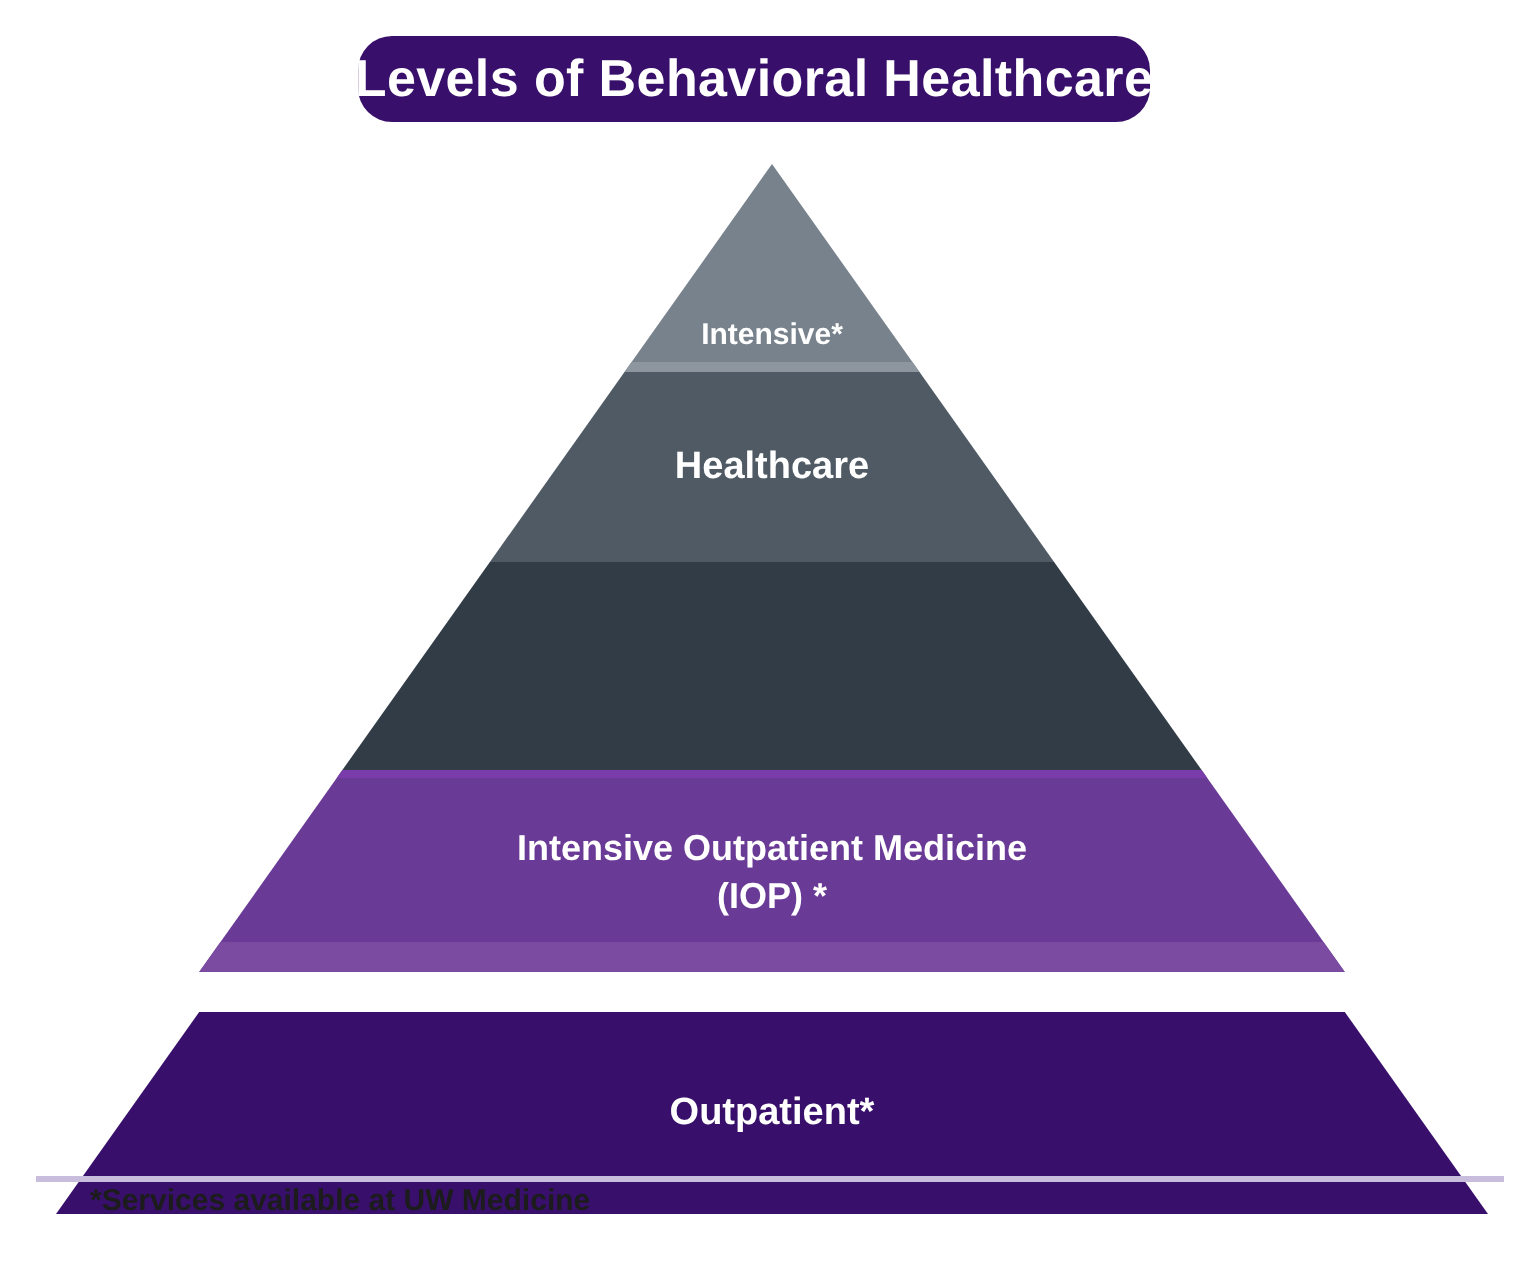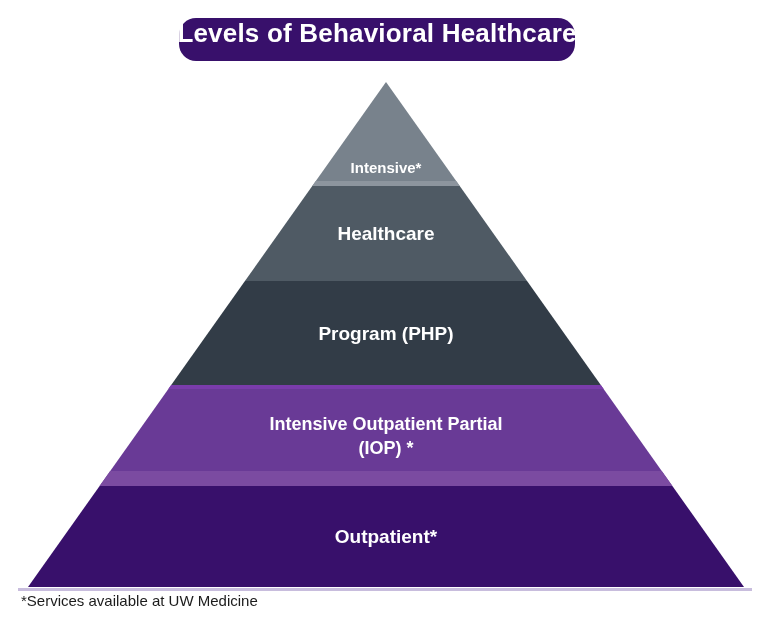--- a/index.html
+++ b/index.html
@@ -8,21 +8,21 @@
     width: 768px;
     height: 632px;
     background: #ffffff;
     overflow: hidden;
     font-family: "Liberation Sans", sans-serif;
   }
   .title-bar {
     position: absolute;
     left: 179px; top: 18px;
     width: 396px; height: 43px;
-    display: flex; justify-content: center; border-radius: 17px;
+    display: flex; align-items: center; justify-content: center; border-radius: 17px;
   }
   .title-text {
     color: #ffffff;
     font-size: 26px;
     font-weight: bold;
     letter-spacing: 0.2px;
     white-space: nowrap;
   }
   .band {
     position: absolute;
@@ -72,23 +72,23 @@
   .edge-b1 { bottom: 0; height: 5px; }
   .edge-t4 { top: 0; height: 4px; }
   .edge-b4 { bottom: 0; height: 15px; }
   .base-line {
     position: absolute;
     left: 18px; top: 588px;
     width: 734px; height: 3px;
   }
   .footnote {
     position: absolute;
-    left: 21px; top: 592px;
+    left: 45px; top: 592px;
     font-size: 15px;
-    font-weight: normal;
+    font-weight: bold;
     white-space: nowrap;
   }
 </style>
 </head>
 <body>
 
 <div class="stage">
 
   <div class="title-bar" style="background: rgb(56, 16, 107);">
     <span class="title-text" style="color: rgb(255, 255, 255);">Levels of Behavioral Healthcare</span>
@@ -97,31 +97,30 @@
   <div class="band band1" style="background: rgb(120, 130, 140);">
     <div class="edge edge-b1" style="background: rgb(141, 149, 158);"></div>
     <span class="band-label">Intensive*</span>
   </div>
 
   <div class="band band2" style="background: rgb(79, 90, 100);">
     <span class="band-label">Healthcare</span>
   </div>
 
   <div class="band band3" style="background: rgb(50, 60, 71);">
-    <span class="band-label">Program (PHP)</span>
   </div>
 
   <div class="band band4" style="background: rgb(105, 58, 150);">
     <div class="edge edge-t4" style="background: rgb(122, 60, 171);"></div>
     <div class="edge edge-b4" style="background: rgb(123, 75, 161);"></div>
-    <span class="band-label">Intensive Outpatient Partial</span>
+    <span class="band-label">Intensive Outpatient Medicine</span>
     <span class="band-label">(IOP) *</span>
   </div>
 
-  <div class="band band5" style="background: rgb(56, 16, 107);">
+  <div class="band band5" style="background: rgb(56, 16, 107); margin-top: 20px;">
     <span class="band-label">Outpatient*</span>
   </div>
 
   <div class="base-line" style="background: rgb(200, 189, 221);"></div>
 
   <div class="footnote" style="color: rgb(28, 28, 28);">*Services available at UW Medicine</div>
 
 </div>
 
 </body></html>

